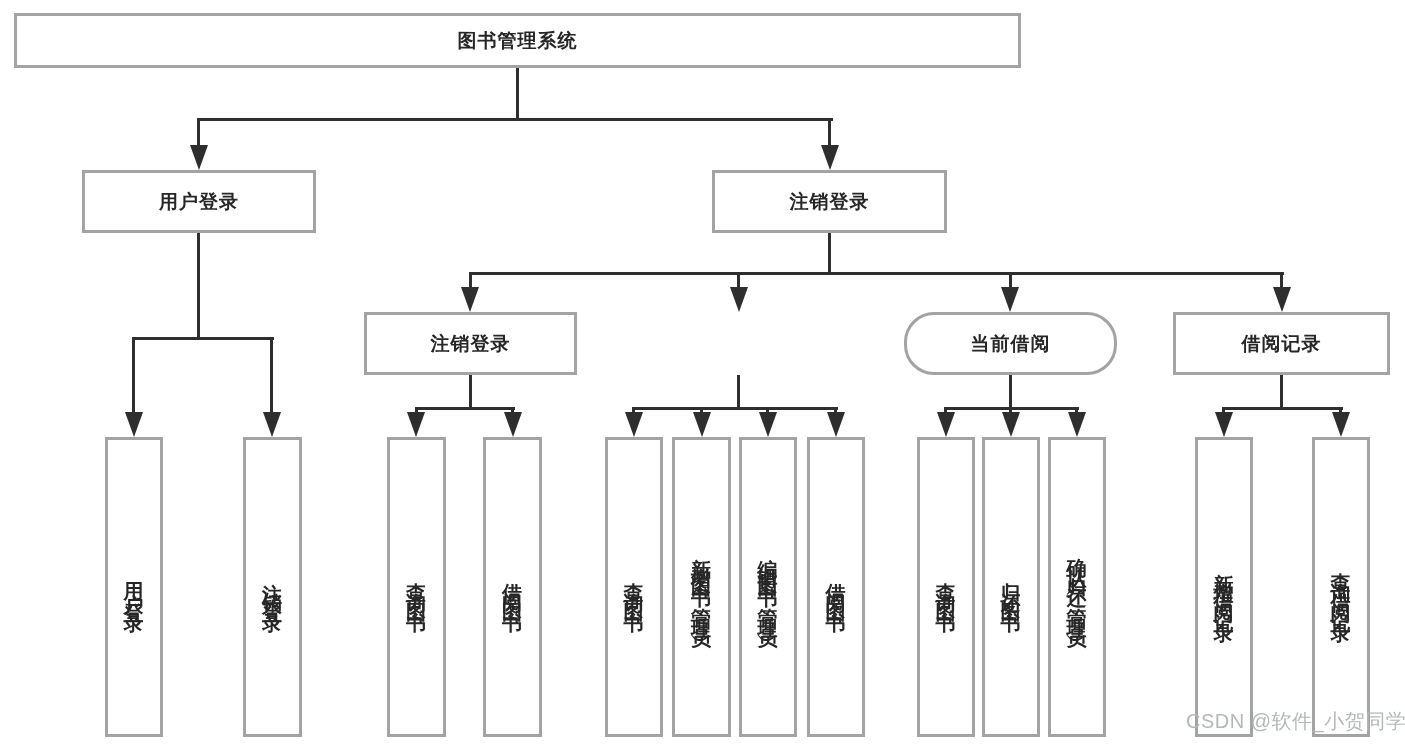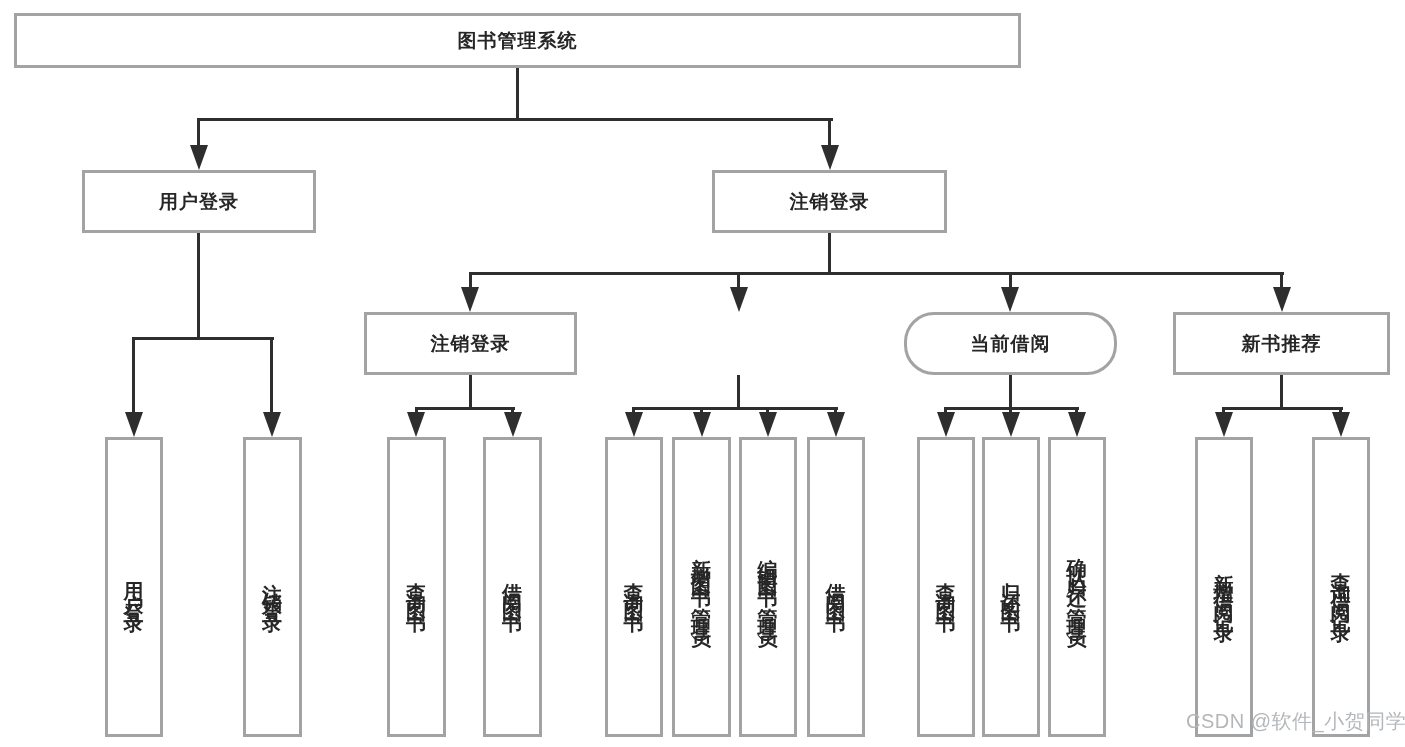--- a/index.html
+++ b/index.html
@@ -33,21 +33,21 @@
 
 <div class="canvas">
 
   <div class="node h" style="left:14px;top:13px;width:1007px;height:55px;">图书管理系统</div>
 
   <div class="node h" style="left:82px;top:170px;width:234px;height:63px;">用户登录</div>
   <div class="node h" style="left:712px;top:170px;width:235px;height:63px;">注销登录</div>
 
   <div class="node h" style="left:364px;top:312px;width:213px;height:63px;">注销登录</div>
   <div class="node h" style="left:904px;top:312px;width:213px;height:63px;border-radius:30px;">当前借阅</div>
-  <div class="node h" style="left:1173px;top:312px;width:217px;height:63px;">新书推荐</div>
+  <div class="node h" style="left:1173px;top:312px;width:217px;height:63px;">借阅记录</div>
 
   <div class="node v" style="left:105px;top:437px;width:58px;height:300px;">用户登录</div>
   <div class="node v" style="left:243px;top:437px;width:59px;height:300px;">注销登录</div>
 
   <div class="node v" style="left:387px;top:437px;width:59px;height:300px;">查询图书</div>
   <div class="node v" style="left:483px;top:437px;width:59px;height:300px;">借阅图书</div>
 
   <div class="node v" style="left:605px;top:437px;width:58px;height:300px;">查询图书</div>
   <div class="node v" style="left:672px;top:437px;width:59px;height:300px;">新增图书（管理员）</div>
   <div class="node v" style="left:739px;top:437px;width:58px;height:300px;">编辑图书（管理员）</div>

